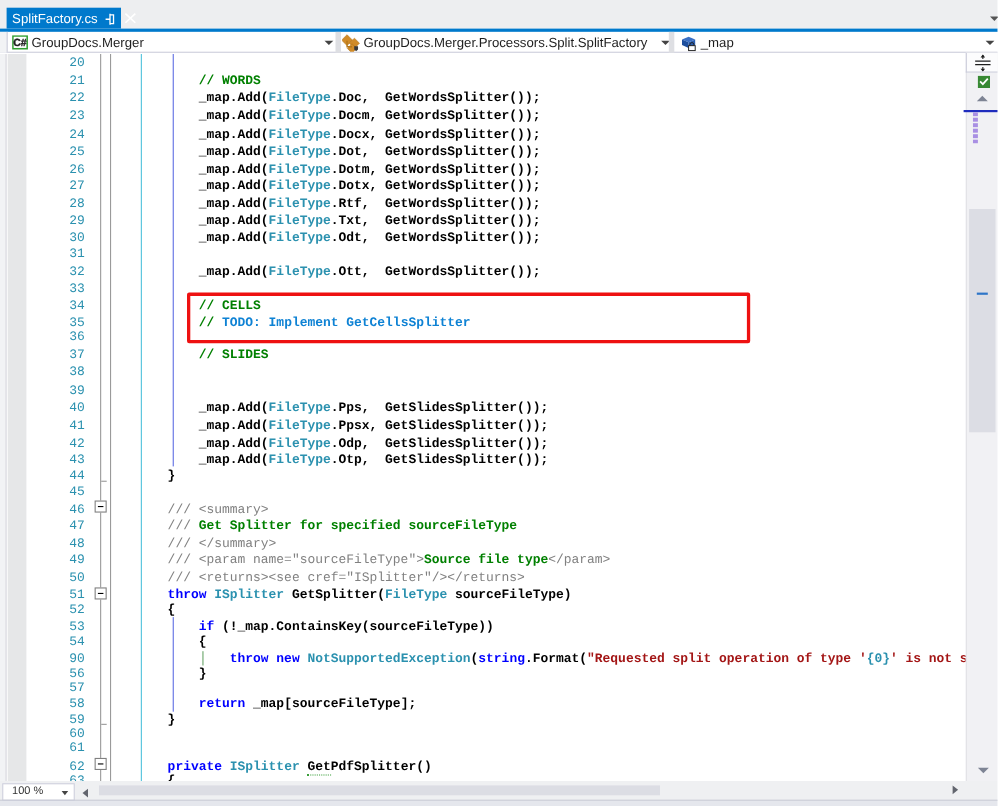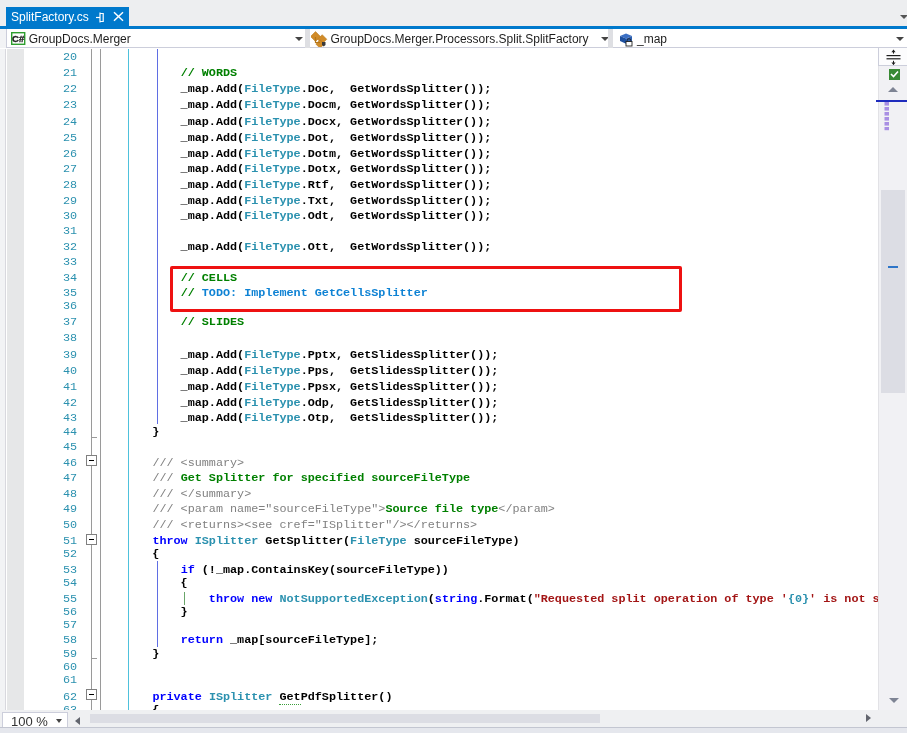--- a/index.html
+++ b/index.html
@@ -1,20 +1,20 @@
 <!DOCTYPE html>
 <html><head><meta charset="utf-8">
 <style>
 * { margin:0; padding:0; box-sizing:border-box; }
 html,body { width:907px; height:733px; background:#fff; overflow:hidden;
   font-family:"Liberation Sans", sans-serif; }
 #page { position:relative; width:907px; height:733px; background:#fff; }
 
 #tabstrip { position:absolute; left:0; top:0; width:907px; height:26px; background:#edeef0; }
-#tab { position:absolute; left:6px; top:7px; width:123px; height:19px; background:#0079cc;
+#tab { position:absolute; left:6px; top:7px; width:104px; height:19px; background:#0079cc;
   color:#fff; font-size:12px;padding-left:29px; }
 #tab .title { position:absolute; left:5px; top:3px; }
 #tabline { position:absolute; left:0; top:26px; width:907px; height:2.5px; background:#0079cc; }
 #tablist-arrow { position:absolute; right:-1px; top:15px; width:0; height:0;
   border-left:4.5px solid transparent; border-right:4.5px solid transparent; border-top:4.5px solid #555; }
 
 #navbar { position:absolute; left:0; top:28.5px; width:907px; height:19.5px; background:#fff;
   border-bottom:1px solid #cccedb; font-size:12px; color:#1e1e1e; }
 #navbar .sep { position:absolute; top:0; width:5px; height:19px; background:#dedfe3; }
 #navbar .arr { position:absolute; top:8px; width:0; height:0;
@@ -51,21 +51,21 @@
 #vthumb { position:absolute; left:881px; top:190.3px; width:24px; height:203px; background:#dcdde4; }
 .uparr { position:absolute; left:888px; top:87.2px; width:0; height:0;
   border-left:5.5px solid transparent; border-right:5.5px solid transparent; border-bottom:5.5px solid #7e8494; }
 .dnarr { position:absolute; left:889px; top:698.3px; width:0; height:0;
   border-left:5.5px solid transparent; border-right:5.5px solid transparent; border-top:5.5px solid #7e8494; }
 #caretline { position:absolute; left:876.4px; top:99.7px; width:30.6px; height:2.3px; background:#1f2cbd; }
 #caretdash { position:absolute; left:888px; top:266.4px; width:10px; height:2px; background:#2e75c8; }
 
 #bottombar { position:absolute; left:0; top:710px; width:907px; height:17.5px; background:#eff0f2; }
 #zoombox { position:absolute; left:2px; top:711.9px; width:65.5px; height:15.9px; background:#fff;
-  border:1px solid #cccedb; font-size:13px; color:#333; }
+  border:1px solid #cccedb; font-size:10px; color:#333; }
 #zoombox .z { position:absolute; left:8px; top:1px; }
 #zoombox .arr { position:absolute; right:5px; top:6px; width:0; height:0;
   border-left:3.5px solid transparent; border-right:3.5px solid transparent; border-top:4px solid #444; }
 #hthumb { position:absolute; left:90px; top:713.5px; width:510px; height:9.3px; background:#dcdde4; }
 .larr { position:absolute; left:75px; top:717px; width:0; height:0;
   border-top:4px solid transparent; border-bottom:4px solid transparent; border-right:5px solid #62656e; }
 .rarr { position:absolute; left:866px; top:714px; width:0; height:0;
   border-top:4.5px solid transparent; border-bottom:4.5px solid transparent; border-left:5.5px solid #62656e; }
 #botline { position:absolute; left:0; top:727px; width:907px; height:1px; background:#c3c6d1; }
 #botstrip { position:absolute; left:0; top:728px; width:907px; height:5px; background:#e5e7ed; }
@@ -165,21 +165,20 @@
 <div class="ln" style="top:205.1px">33</div>
 <div class="ln" style="top:221.0px">34</div>
 <div class="cl" style="top:221.0px">            <span class="c">// CELLS</span></div>
 <div class="ln" style="top:236.9px">35</div>
 <div class="cl" style="top:236.9px">            <span class="c">// </span><span class="td">TODO: Implement GetCellsSplitter</span></div>
 <div class="ln" style="top:249.7px">36</div>
 <div class="ln" style="top:265.5px">37</div>
 <div class="cl" style="top:265.5px">            <span class="c">// SLIDES</span></div>
 <div class="ln" style="top:281.9px">38</div>
 <div class="ln" style="top:298.4px">39</div>
-<div class="cl" style="top:298.4px">            _map.Add(<span class="t">FileType</span>.Pptx, GetSlidesSplitter());</div>
 <div class="ln" style="top:314.8px">40</div>
 <div class="cl" style="top:314.8px">            _map.Add(<span class="t">FileType</span>.Pps,  GetSlidesSplitter());</div>
 <div class="ln" style="top:330.1px">41</div>
 <div class="cl" style="top:330.1px">            _map.Add(<span class="t">FileType</span>.Ppsx, GetSlidesSplitter());</div>
 <div class="ln" style="top:346.5px">42</div>
 <div class="cl" style="top:346.5px">            _map.Add(<span class="t">FileType</span>.Odp,  GetSlidesSplitter());</div>
 <div class="ln" style="top:361.8px">43</div>
 <div class="cl" style="top:361.8px">            _map.Add(<span class="t">FileType</span>.Otp,  GetSlidesSplitter());</div>
 <div class="ln" style="top:375.1px">44</div>
 <div class="cl" style="top:375.1px">        }</div>
@@ -195,21 +194,21 @@
 <div class="ln" style="top:468.1px">50</div>
 <div class="cl" style="top:468.1px">        <span class="d">/// &lt;returns&gt;&lt;see cref="ISplitter"/&gt;&lt;/returns&gt;</span></div>
 <div class="ln" style="top:484.5px">51</div>
 <div class="cl" style="top:484.5px">        <span class="k">throw</span> <span class="t">ISplitter</span> GetSplitter(<span class="t">FileType</span> sourceFileType)</div>
 <div class="ln" style="top:497.8px">52</div>
 <div class="cl" style="top:497.8px">        {</div>
 <div class="ln" style="top:513.4px">53</div>
 <div class="cl" style="top:513.4px">            <span class="k">if</span> (!_map.ContainsKey(sourceFileType))</div>
 <div class="ln" style="top:526.9px">54</div>
 <div class="cl" style="top:526.9px">            {</div>
-<div class="ln" style="top:542.0px">55</div>
+<div class="ln" style="top:542.0px">90</div>
 <div class="cl" style="top:542.0px">                <span class="k">throw</span> <span class="k">new</span> <span class="t">NotSupportedException</span>(<span class="k">string</span>.Format(<span class="s">"Requested split operation of type '</span><span class="t">{0}</span><span class="s">' is not supported"</span>);</div>
 <div class="ln" style="top:555.5px">56</div>
 <div class="cl" style="top:555.5px">            }</div>
 <div class="ln" style="top:568.7px">57</div>
 <div class="ln" style="top:583.4px">58</div>
 <div class="cl" style="top:583.4px">            <span class="k">return</span> _map[sourceFileType];</div>
 <div class="ln" style="top:597.2px">59</div>
 <div class="cl" style="top:597.2px">        }</div>
 <div class="ln" style="top:610.1px">60</div>
 <div class="ln" style="top:623.4px">61</div>

